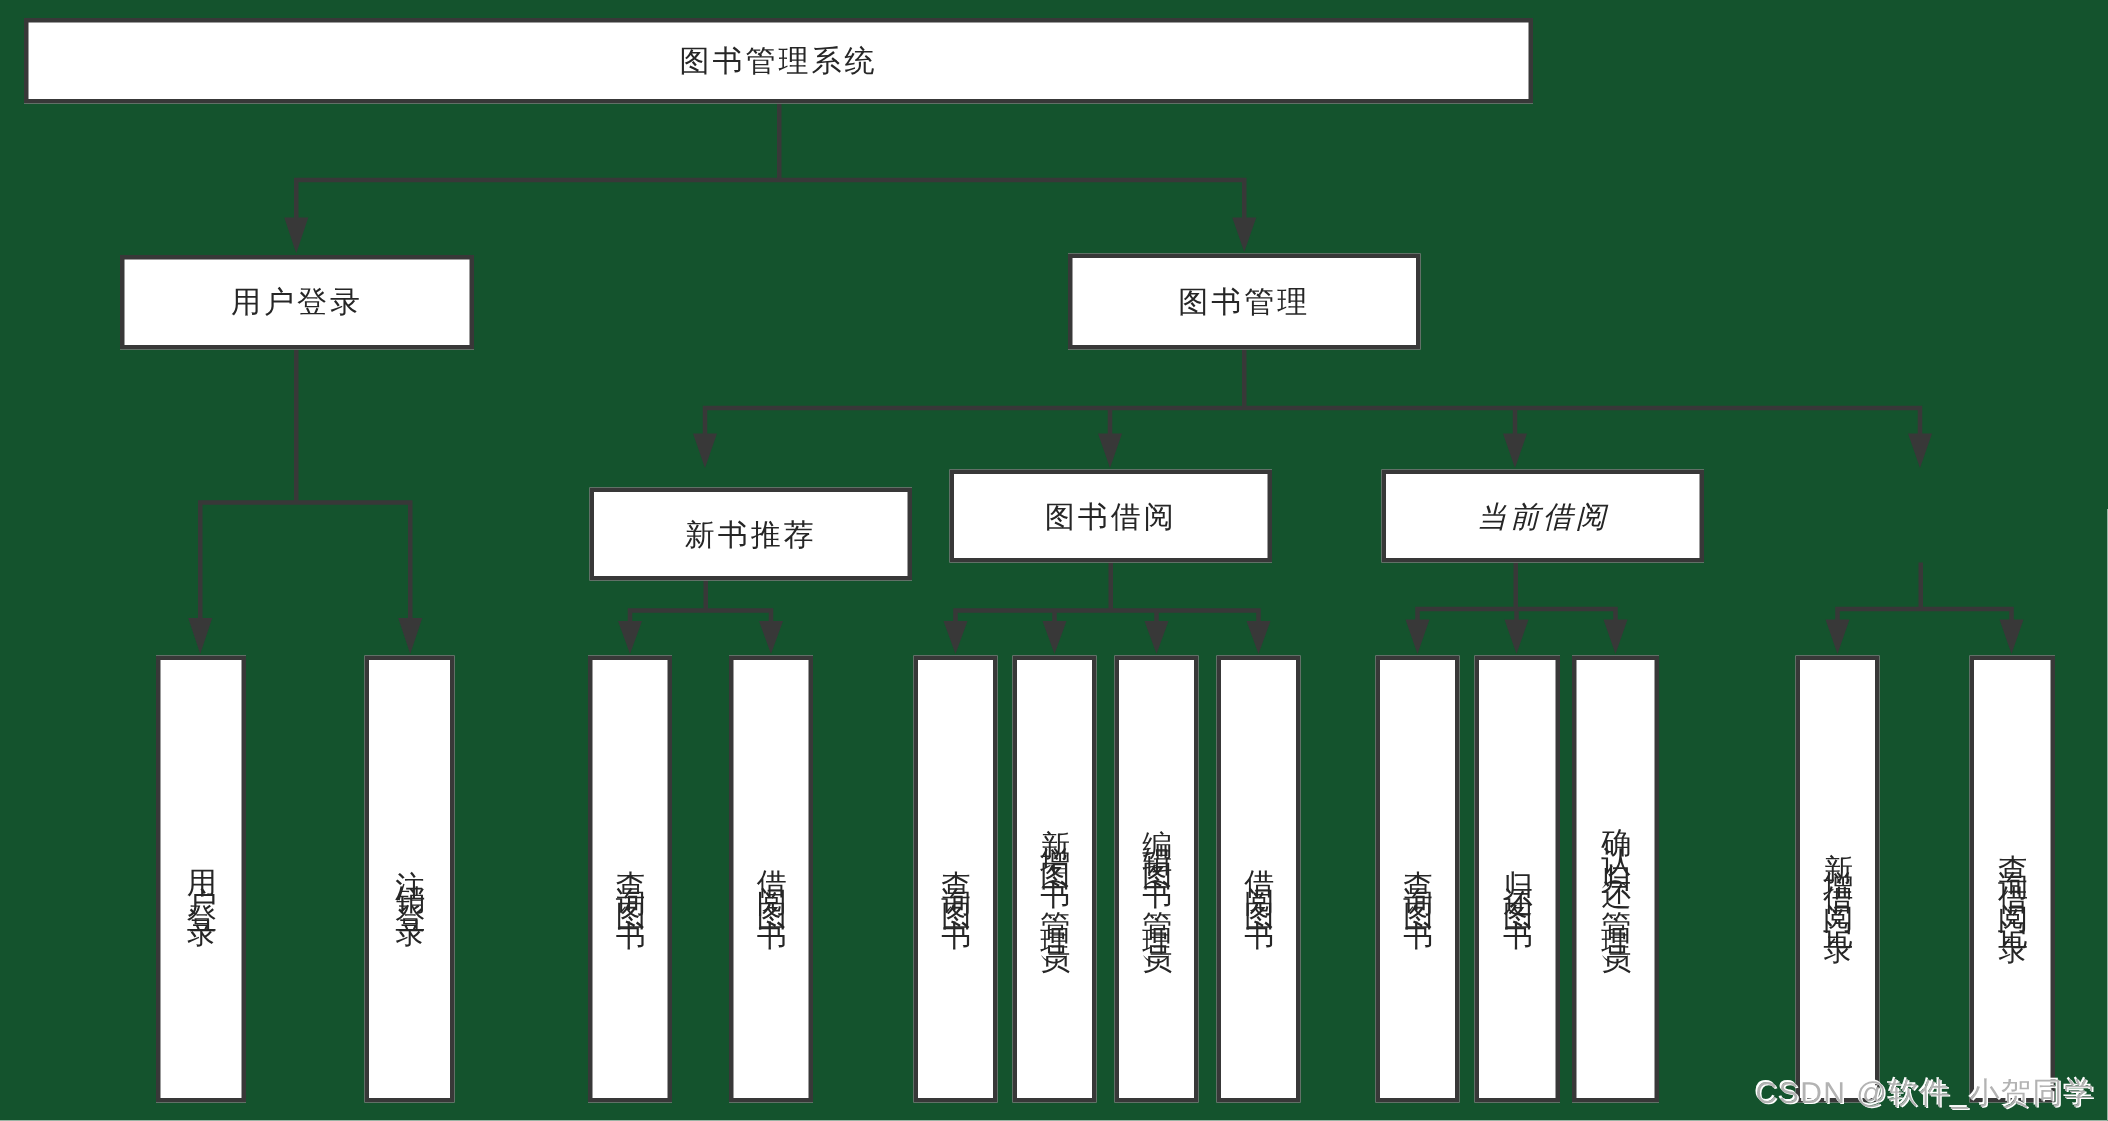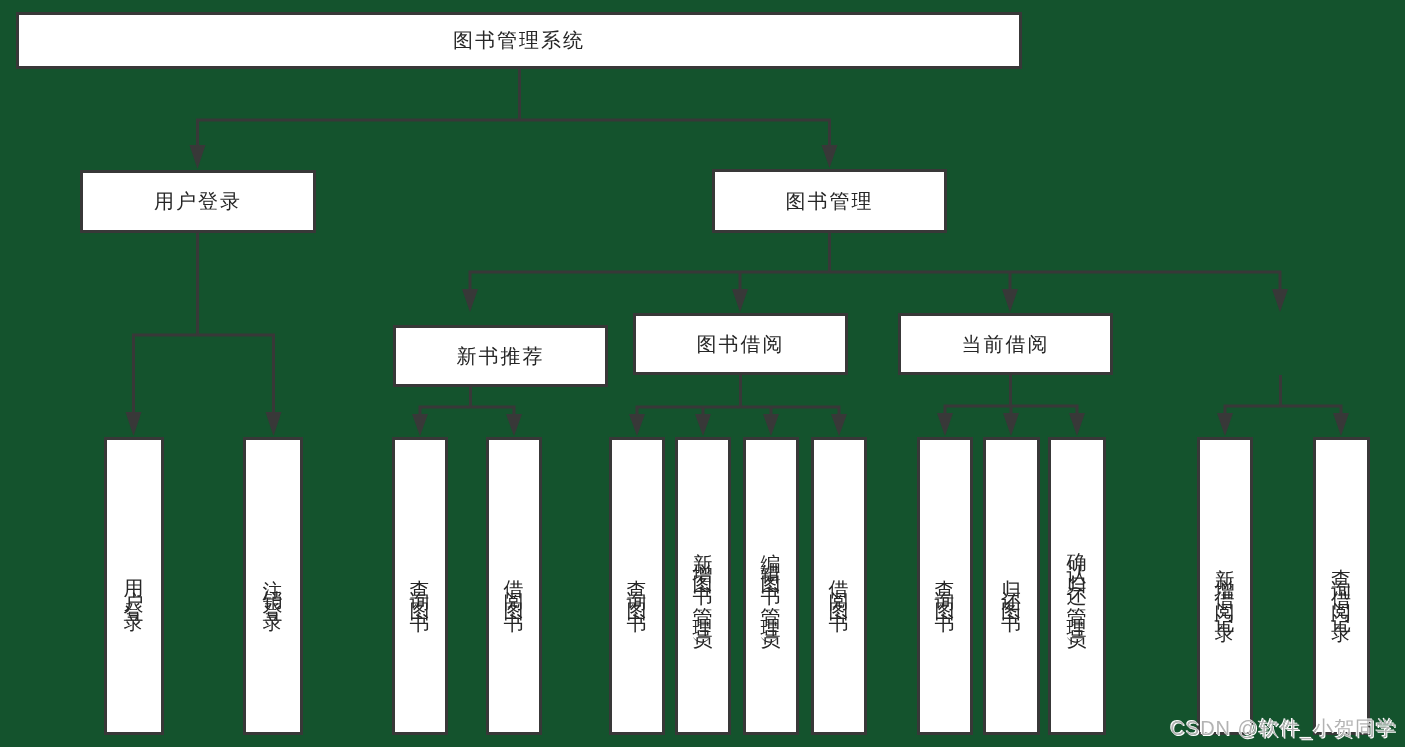--- a/index.html
+++ b/index.html
@@ -52,21 +52,21 @@
     letter-spacing: 11px;
     line-height: 1;
     white-space: nowrap;
   }
   
   .n-root          { left: 16px;   top: 12px;  width: 1006px; height: 57px; }
   .n-user-login    { left: 80px;   top: 170px; width: 236px;  height: 63px; }
   .n-book-mgmt     { left: 712px;  top: 169px; width: 235px;  height: 64px; }
   .n-new-book      { left: 363px;  top: 325px; width: 215px;  height: 62px; margin-left: 30px; }
   .n-book-borrow   { left: 633px;  top: 313px; width: 215px;  height: 62px; text-align: right; }
-  .n-current-borrow{ left: 898px;  top: 313px; width: 215px;  height: 62px; }
+  .n-current-borrow{ left: 921px;  top: 313px; width: 215px;  height: 62px; font-style: italic; }
   .n-borrow-record { left: 1173px; top: 313px; width: 214px;  height: 62px; }
   
   .l-ul0 { left: 104px;  width: 60px; }
   .l-ul1 { left: 243px;  width: 60px; }
   .l-nb0 { left: 392px;  width: 56px; }
   .l-nb1 { left: 486px;  width: 56px; }
   .l-bb0 { left: 609px;  width: 56px; }
   .l-bb1 { left: 675px;  width: 56px; }
   .l-bb2 { left: 743px;  width: 56px; }
   .l-bb3 { left: 811px;  width: 56px; }

